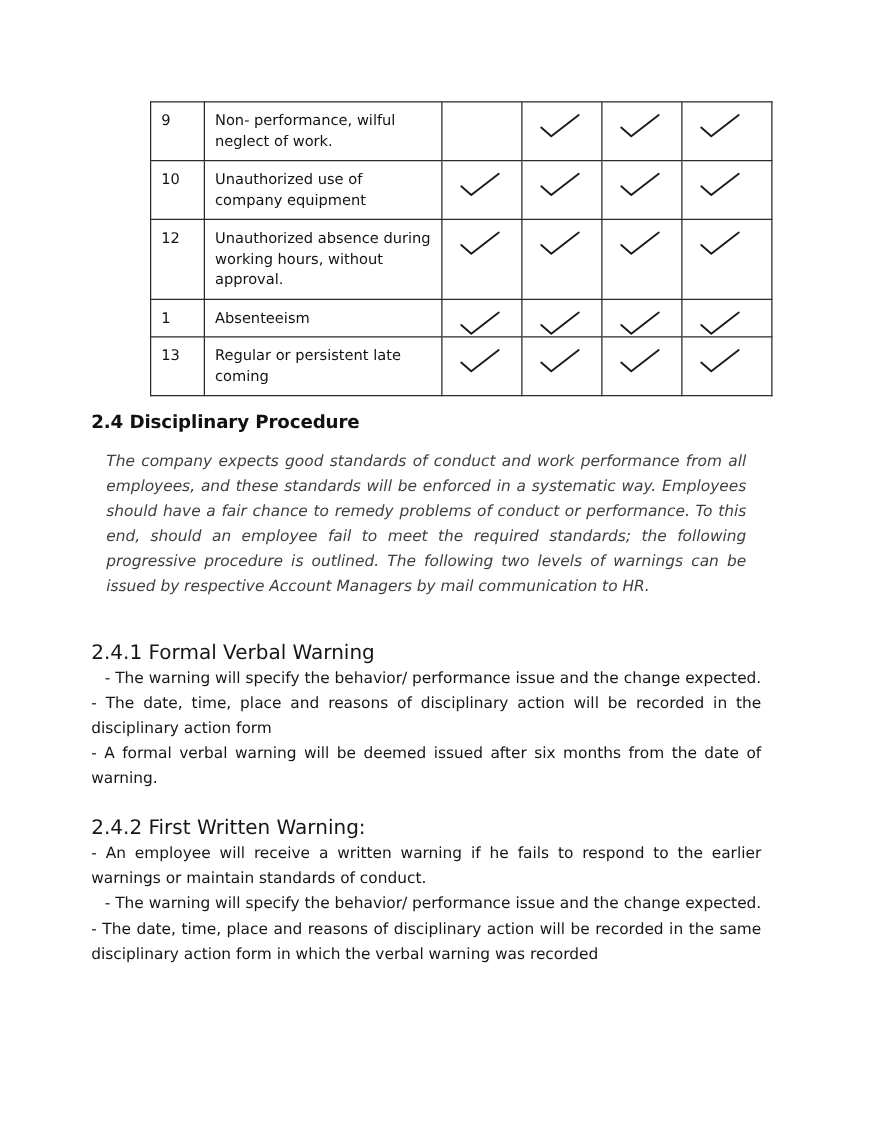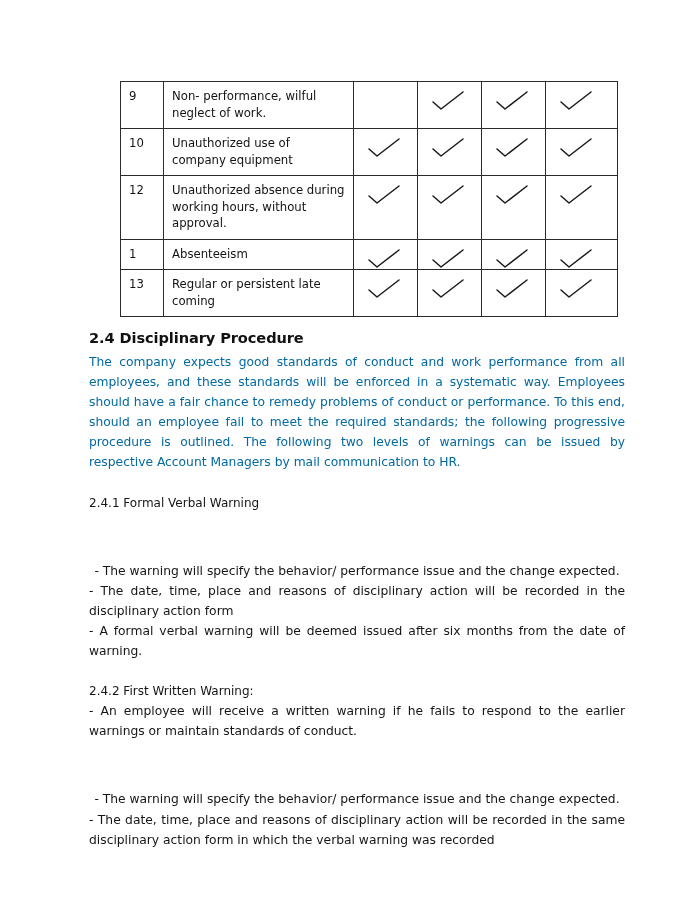--- a/index.html
+++ b/index.html
@@ -53,55 +53,56 @@
     left: 14px;
     top: 8px;
     width: 34px;
     height: 22px;
   }
   .tick svg { display: block; width: 34px; height: 22px; }
 
   
   .content {
     position: absolute;
-    left: 89px;
+    left: 73px;
     top: 328px;
     width: 536px;
   }
   h2.section-heading {
     margin: 0 0 5px 0;
     font-size: 14.6px;
     line-height: 19px;
     font-weight: bold;
     letter-spacing: -0.1px;
     color: #111111;
   }
   p.body-para {
-    margin: 0;
+    margin: 12px;
     font-size: 12.3px;
     line-height: 20.1px;
     text-align: justify;
-    color: #0369a1;
+    color: #404040;
+    font-style: italic;
   }
   .sub-heading {
     margin: 0;
-    font-size: 12px;
+    font-size: 16px;
     line-height: 20.1px;
     text-align: left;
     color: #161616;
   }
   .gap-lg { height: 20px; }
   .bullet-line {
     margin: 0;
     font-size: 12.3px;
     line-height: 20.1px;
     text-align: justify;
     color: #161616;
   }
-  .bullet-line.no-just { text-align: center; margin-top: 48px; }
+  .bullet-line.no-just { text-align: right; }
 </style>
 </head>
 <body>
 
 <div class="page">
 
   <table class="offence-table">
     <colgroup>
       <col class="col-num">
         <col class="col-desc">

